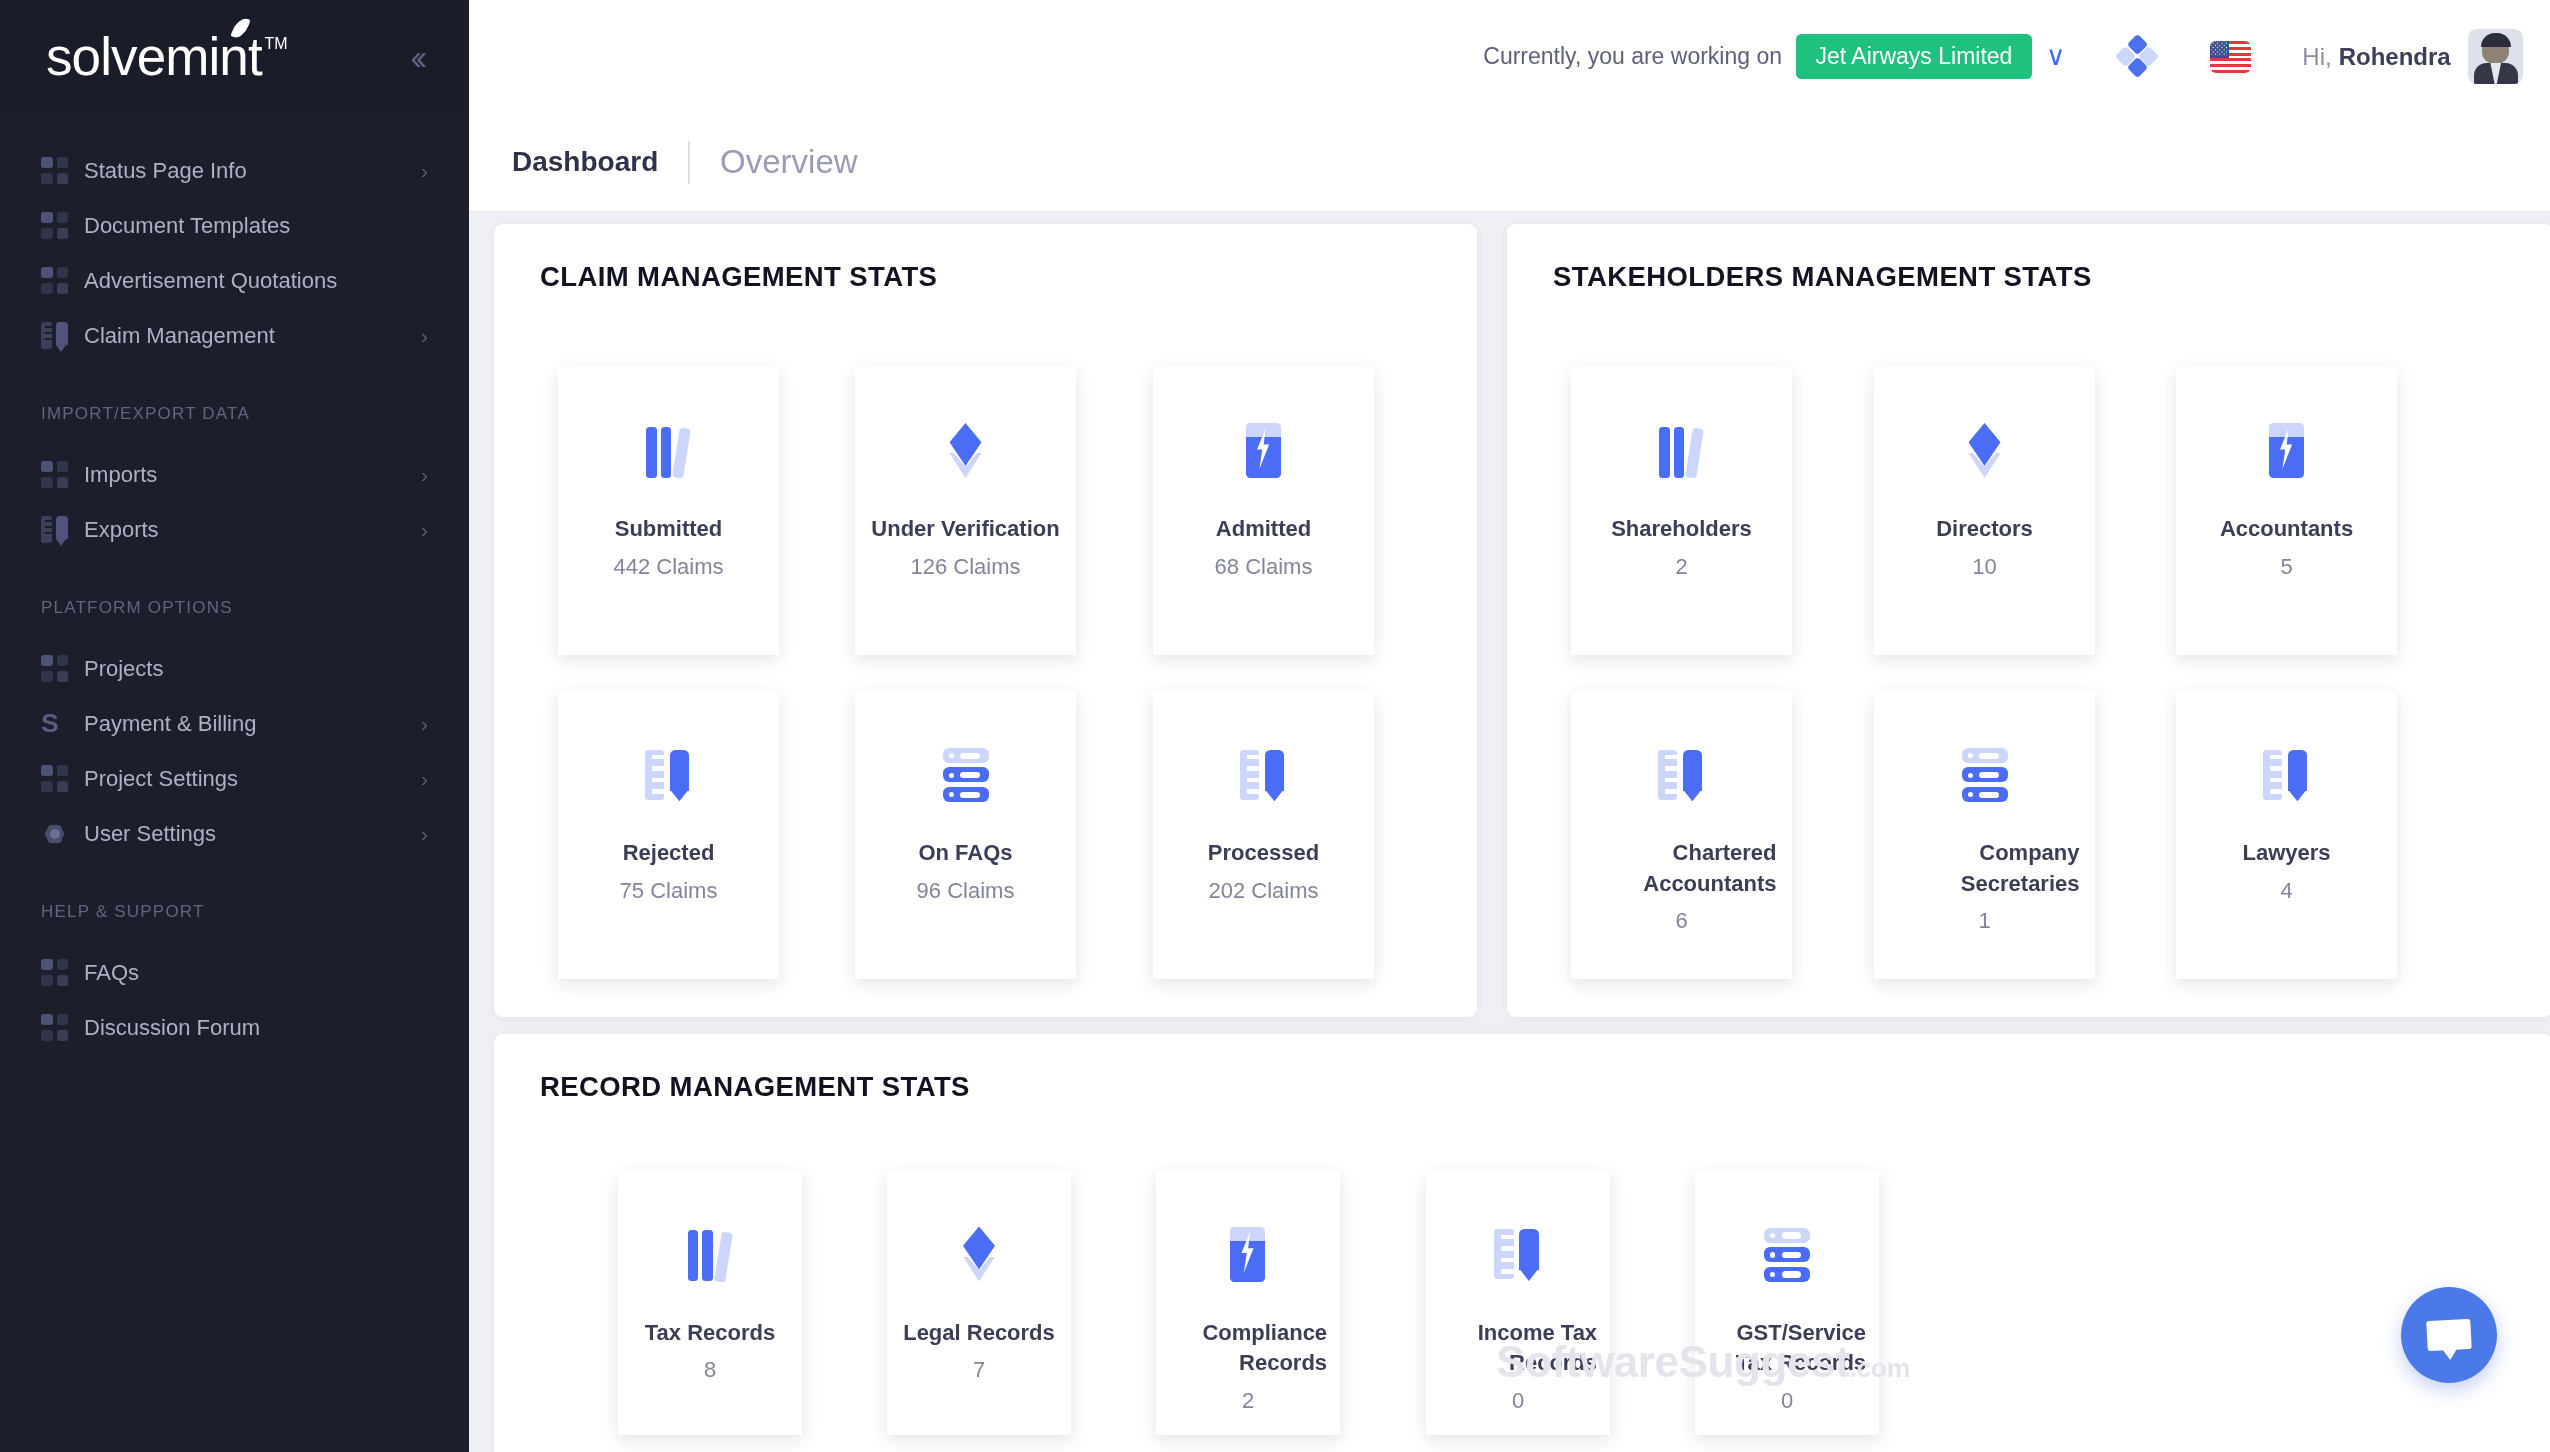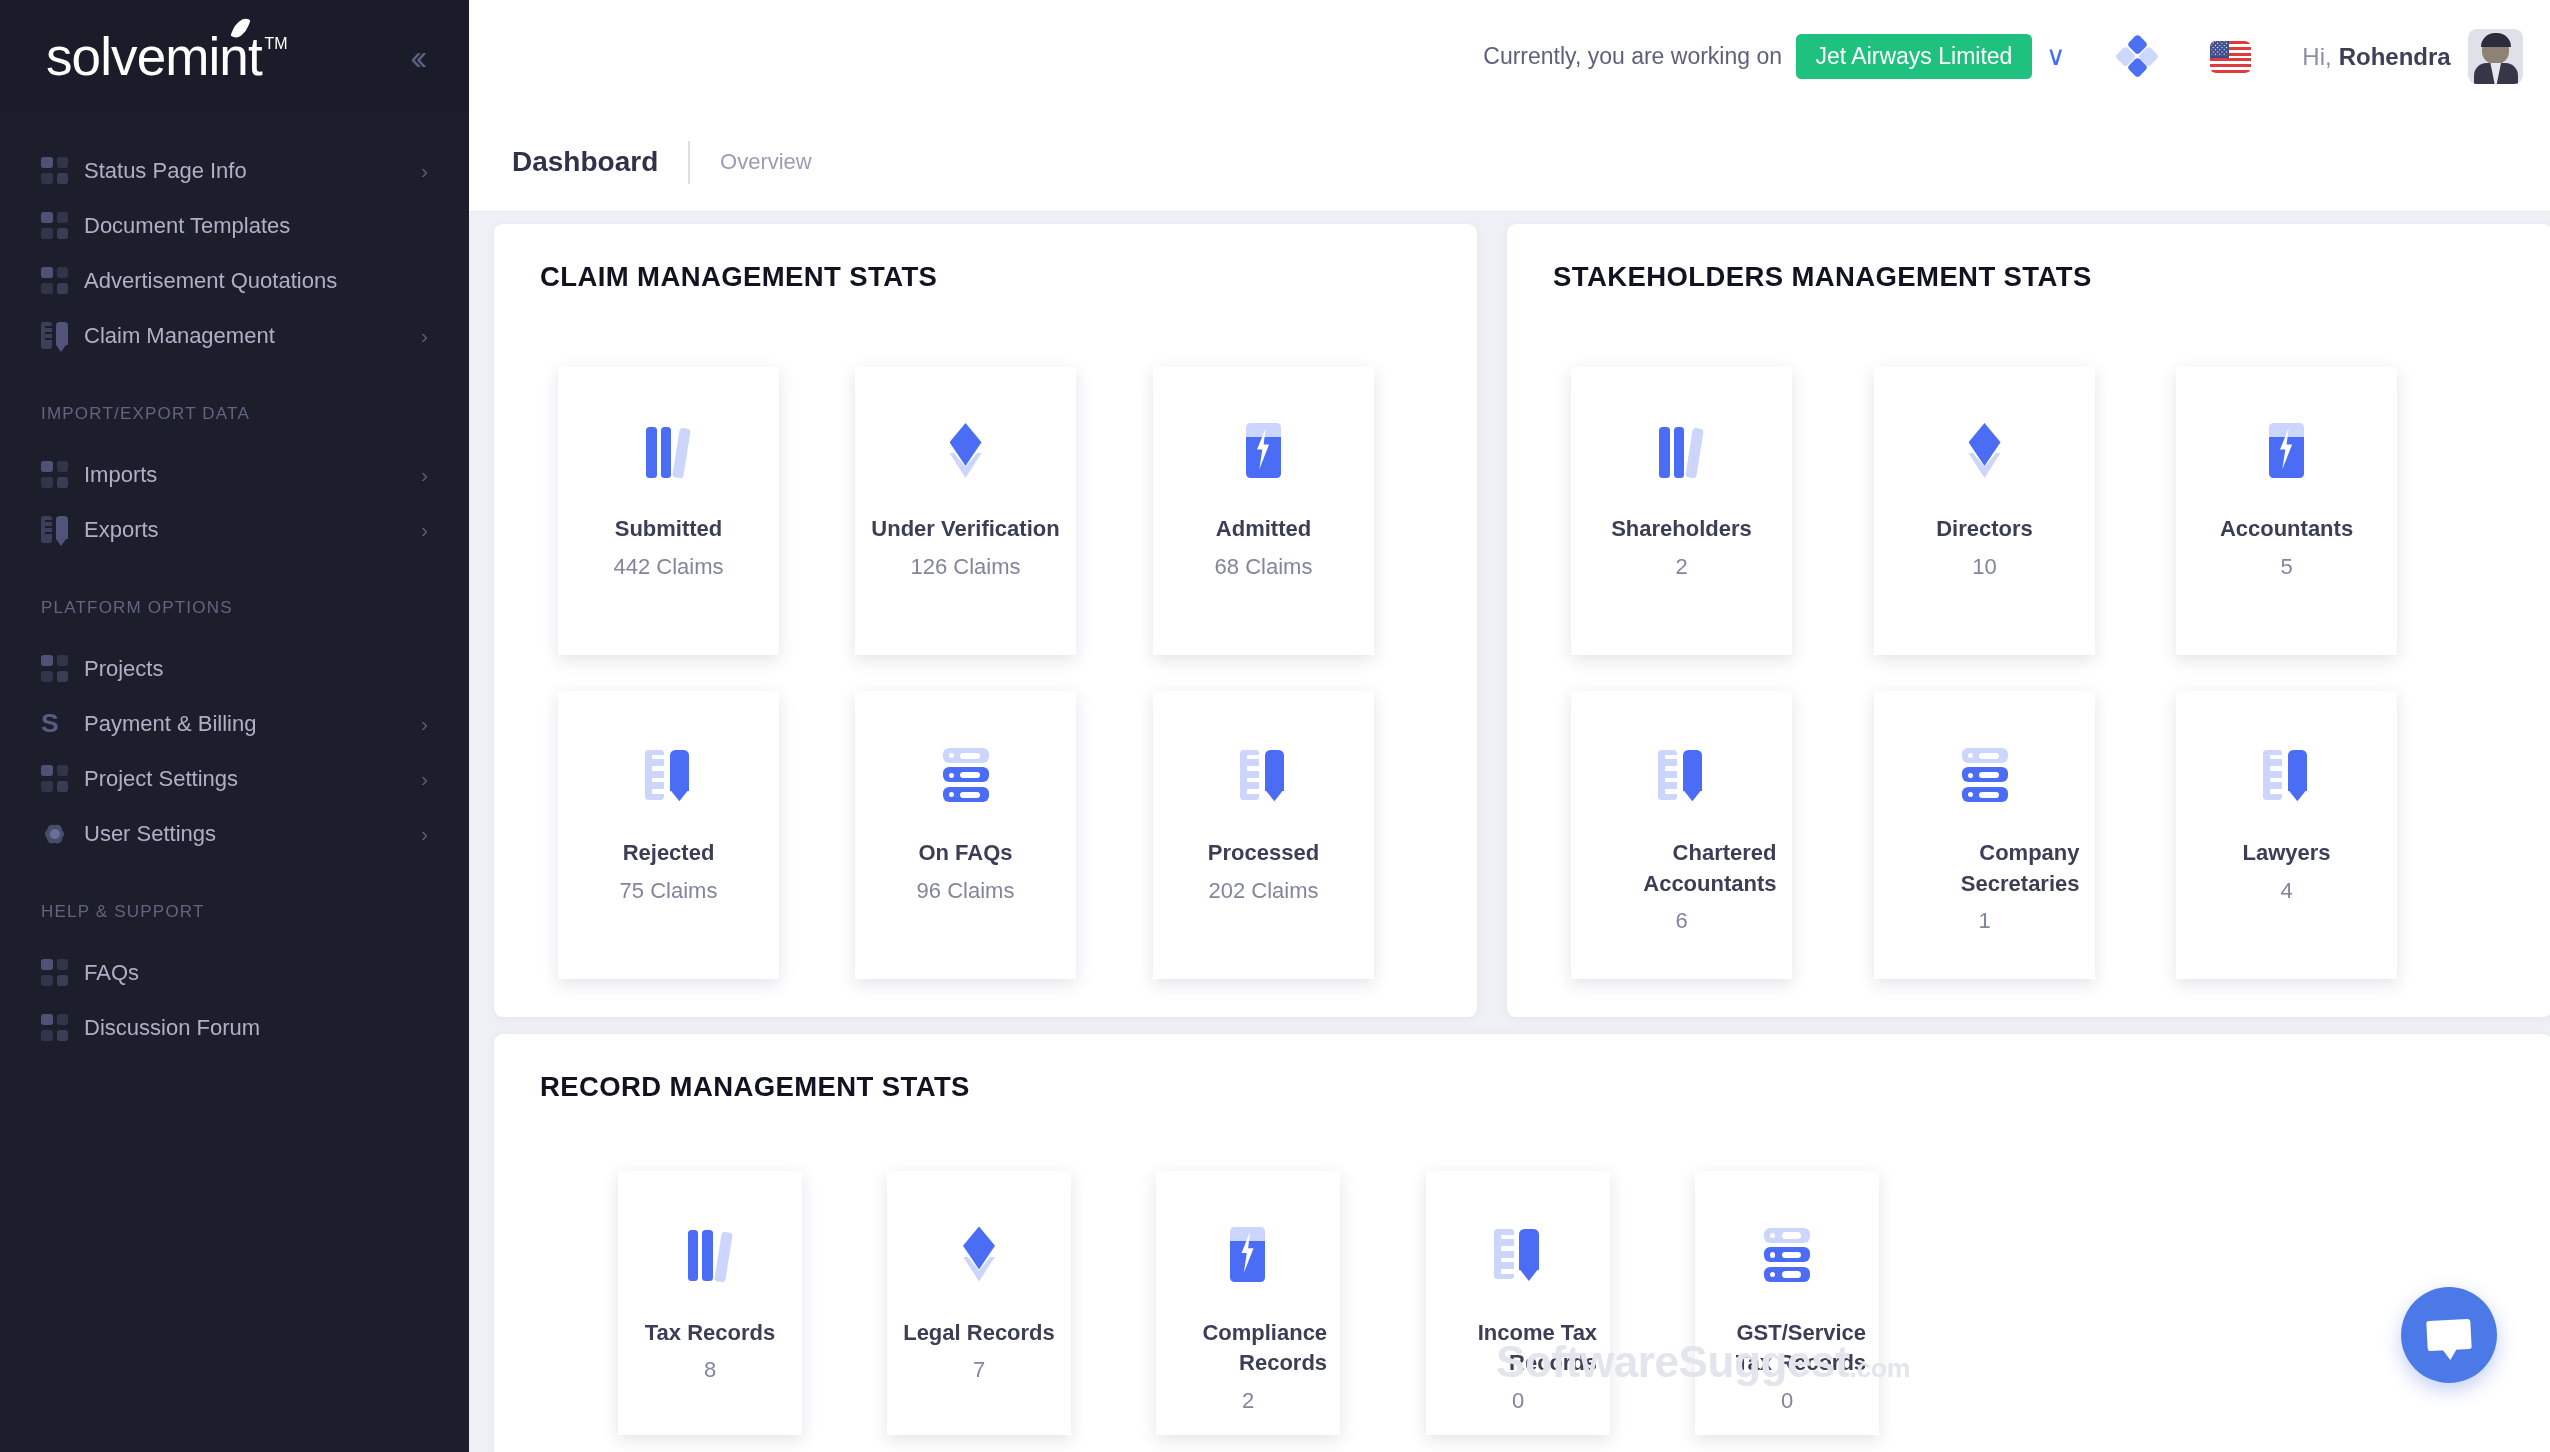--- a/index.html
+++ b/index.html
@@ -133,21 +133,21 @@
   #avatar .hair { position: absolute; left: 12.4px; top: 4.4px; width: 30px; height: 14px; border-radius: 15px 15px 0 0; background: #2c2d3c; }
   #avatar .body { position: absolute; left: 5.3px; top: 34px; width: 44px; height: 23px; border-radius: 12.4px 12.4px 0 0; background: #353748; }
   #avatar .shirt { position: absolute; left: 22px; top: 34px; width: 10.6px; height: 21px; background: #e6e8f0; clip-path: polygon(0 0,100% 0,60% 100%,40% 100%); }
 
   #tabbar {
     height: 99px; background: #ffffff; display: flex; align-items: center;
     padding-left: 43px; border-bottom: 0.9px solid #e8e9f1;
   }
   #tab-dashboard { color: #30324a; font-size: 28px; font-weight: 600; cursor: pointer; }
   .tab-div { width: 1.8px; height: 43px; background: #dcdde8; margin: 0 30px; }
-  #tab-overview { color: #9a9db4; font-size: 22px; cursor: pointer; }
+  #tab-overview { color: #9a9db4; font-size: 33px; cursor: pointer; }
 
   #content { padding: 0; position: relative; }
 
   .panel {
     background: #ffffff; border-radius: 8.9px;
     box-shadow: 0 1.8px 8.9px rgba(30,30,60,0.05);
   }
   .panel-title {
     font-size: 27.5px; font-weight: 700; color: #111320;
     letter-spacing: 0.4px; padding: 37px 0 0 46px;

